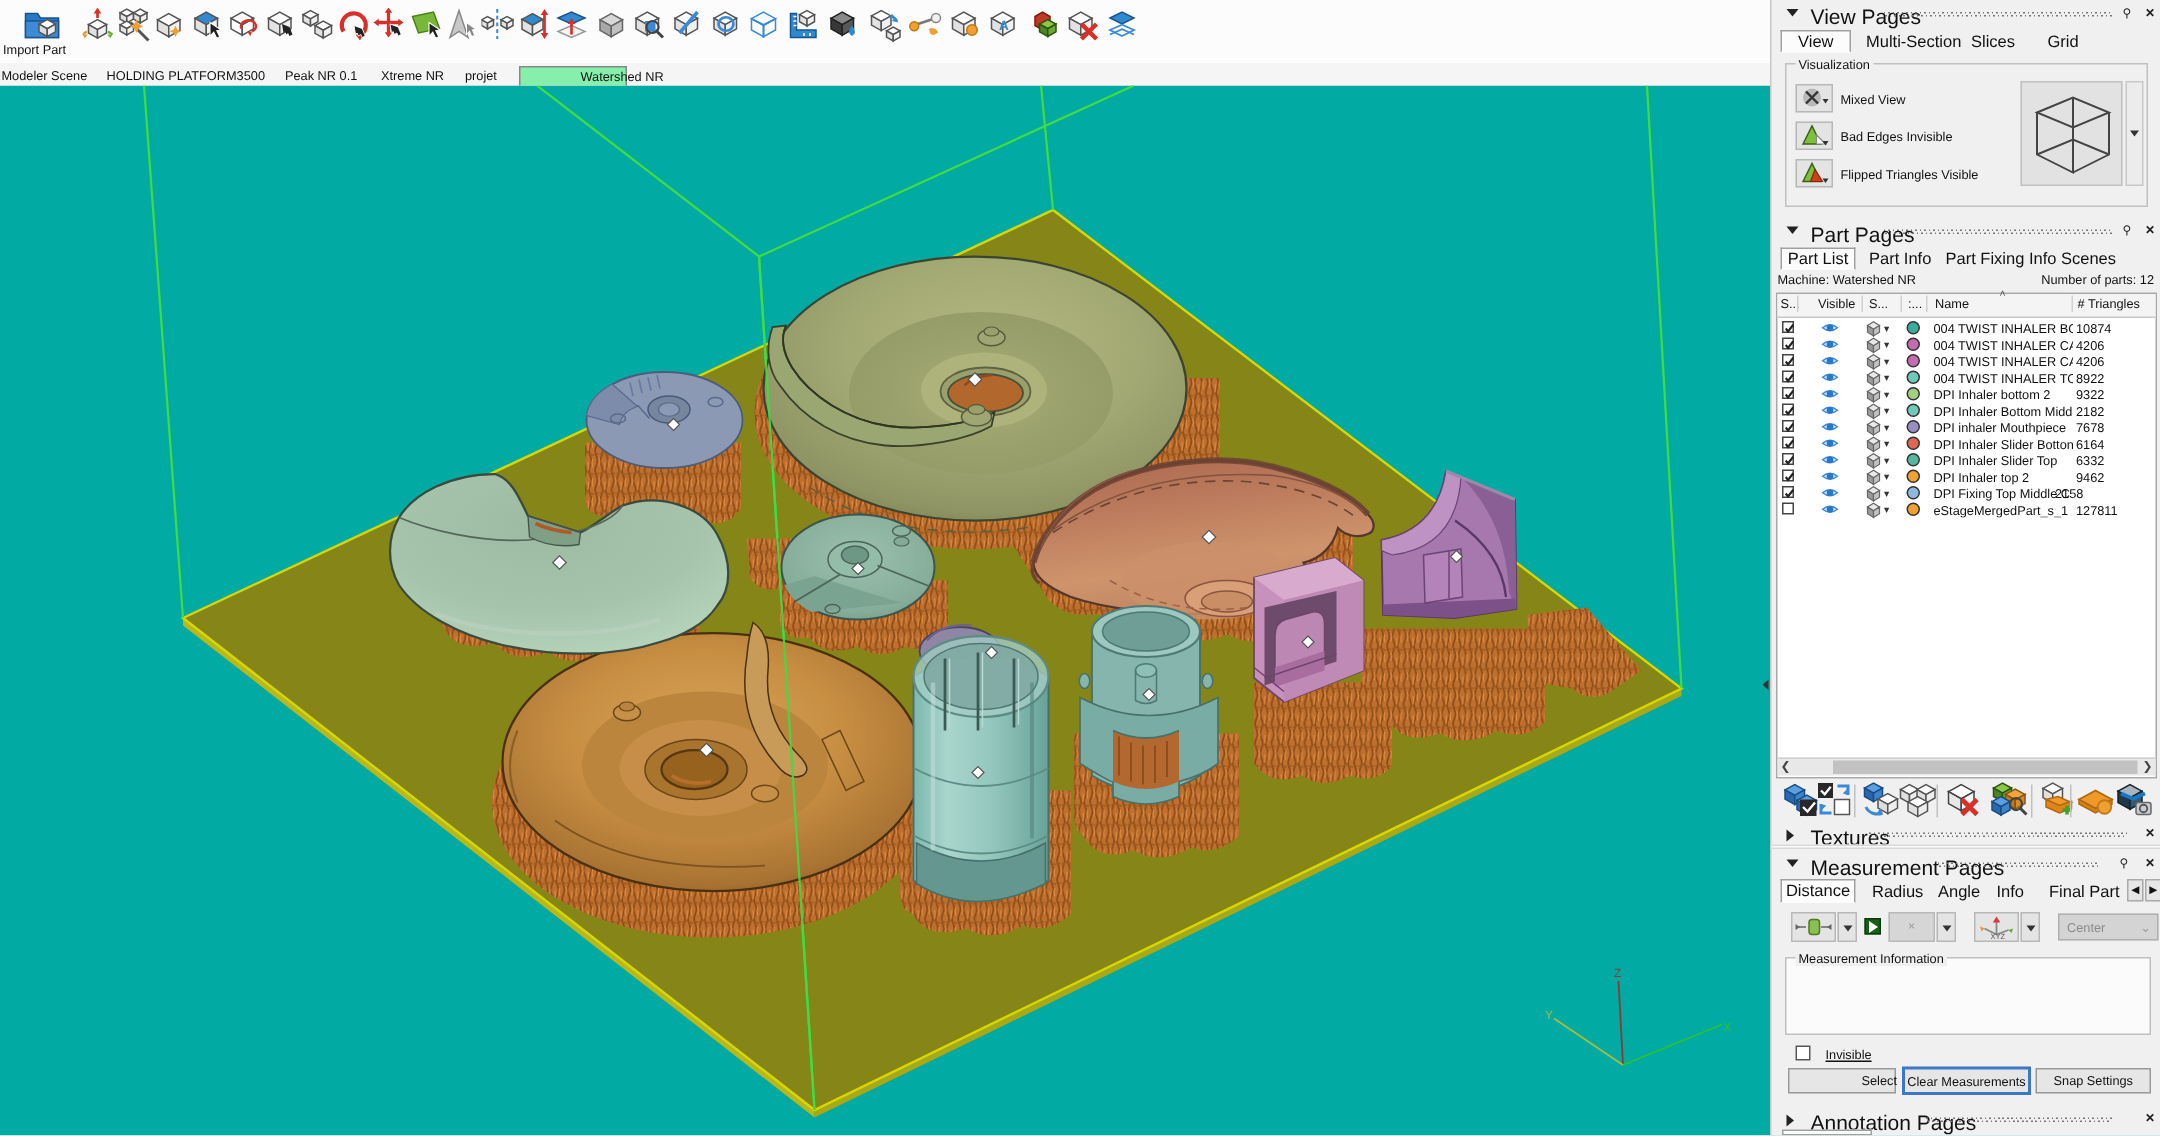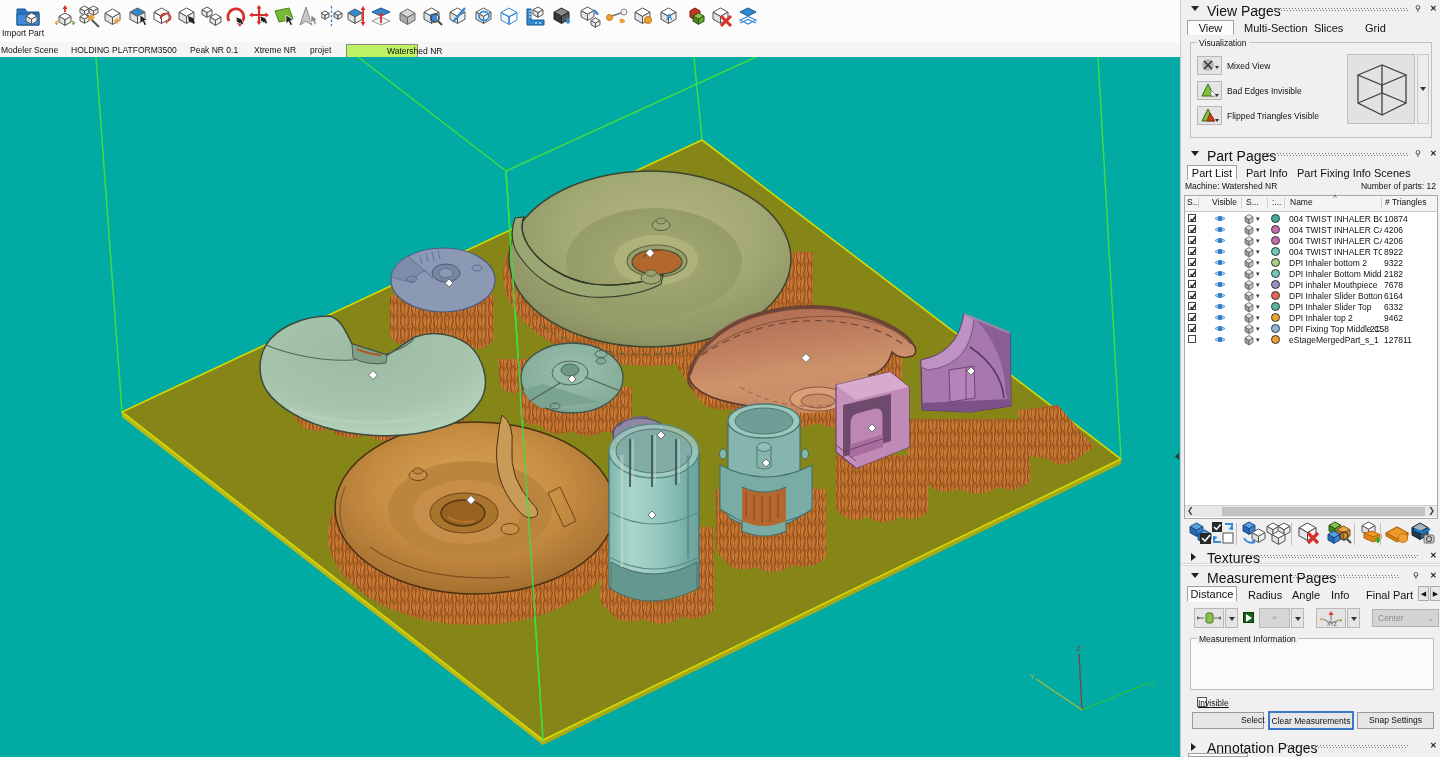--- a/index.html
+++ b/index.html
@@ -226,21 +226,21 @@
           <path d="M3,15 L11,11.5 L19,15 L11,19 Z" fill="none" stroke="#3a8ad8" stroke-width="1.2"></path>
           <path d="M3,18 L11,14.5 L19,18" fill="none" stroke="#3a8ad8" stroke-width="1.2"></path>
         </svg></div>
     </div>
   <div id="tabbar">
     <span class="tab" style="left:1px;">Modeler Scene</span>
     <span class="tab" style="left:71px;">HOLDING PLATFORM3500</span>
     <span class="tab" style="left:190px;">Peak NR 0.1</span>
     <span class="tab" style="left:254px;">Xtreme NR</span>
     <span class="tab" style="left:310px;">projet</span>
-    <span class="tab" style="left:346px;width:72px;text-align:center;background:#bef264;border:1px solid #888;border-bottom:none;padding-left:40px;">Watershed NR</span>
+    <span class="tab" style="left:346px;width:72px;text-align:center;background:#86efac;border:1px solid #888;border-bottom:none;padding-left:40px;">Watershed NR</span>
   </div>
   <div id="viewport">
   <svg width="1183" height="700" viewBox="0 0 1183 700">
   <defs>
     <pattern id="sup" width="11" height="13" patternUnits="userSpaceOnUse">
       <rect width="11" height="13" fill="#bf6f2e"></rect>
       <path d="M1.5,0 q1.5,3 0,6.5 q-1.5,3 0,6.5 M5,0 q-1.5,3 0,6.5 q1.5,3 0,6.5 M8.5,0 q1.5,3 0,6.5 q-1.5,3 0,6.5" stroke="#8a4a16" stroke-width="1.1" fill="none"></path>
       <path d="M3.2,1 q1,2.5 0,5.5 M7,4 q1,2.5 0,5.5 M10.2,2 q-1,2.5 0,5.5" stroke="#dd8c42" stroke-width="0.9" fill="none"></path>
       <path d="M0,10.5 l3,1.5 M4,12 l3,-1.5 M8,11.5 l3,1" stroke="#9c5a1e" stroke-width="1" fill="none"></path>
     </pattern>
@@ -928,21 +928,21 @@
           </svg></div>
       <div class="ibtn" style="left:163px;top:0;width:13px;height:20px;">
           <div class="dd" style="left:3px;top:8px;"></div>
         </div>
       <div style="position:absolute;left:188px;top:1px;width:67px;height:18px;background:#d4d4d4;border:1px solid #b0b0b0;color:#8a8a8a;line-height:16px;padding-left:5px;">Center<span style="position:absolute;right:4px;top:0;color:#999;">⌄</span></div>
     </div>
     <div class="gbox" style="left:9px;top:638px;width:244px;height:52px;background:#fbfbfb;">
       <span class="lab" style="background:#f0f0f0;">Measurement Information</span>
     </div>
     <div style="position:absolute;left:16px;top:697px;width:10px;height:10px;border:1px solid #555;background:#fff;"></div>
-    <span style="position:absolute;left:17px;top:698px;text-decoration:underline;">Invisible</span>
+    <span style="position:absolute;left:36px;top:698px;text-decoration:underline;">Invisible</span>
     <div class="btn" style="left:11px;top:712px;width:72px;padding-left:48px;">Select</div>
     <div class="btn" style="left:87px;top:711px;width:86px;height:19px;line-height:17px;border:2px solid #3c78c8;">Clear Measurements</div>
     <div class="btn" style="left:176px;top:712px;width:77px;">Snap Settings</div>
 
     <div class="hdr" style="top:740px;">
       <div class="tri right"></div>
         <span class="t">Annotation Pages</span>
       <div class="dots" style="left:100px;width:124px;"></div>
       <span class="x" style="left:246px;">✕</span>
     </div>

